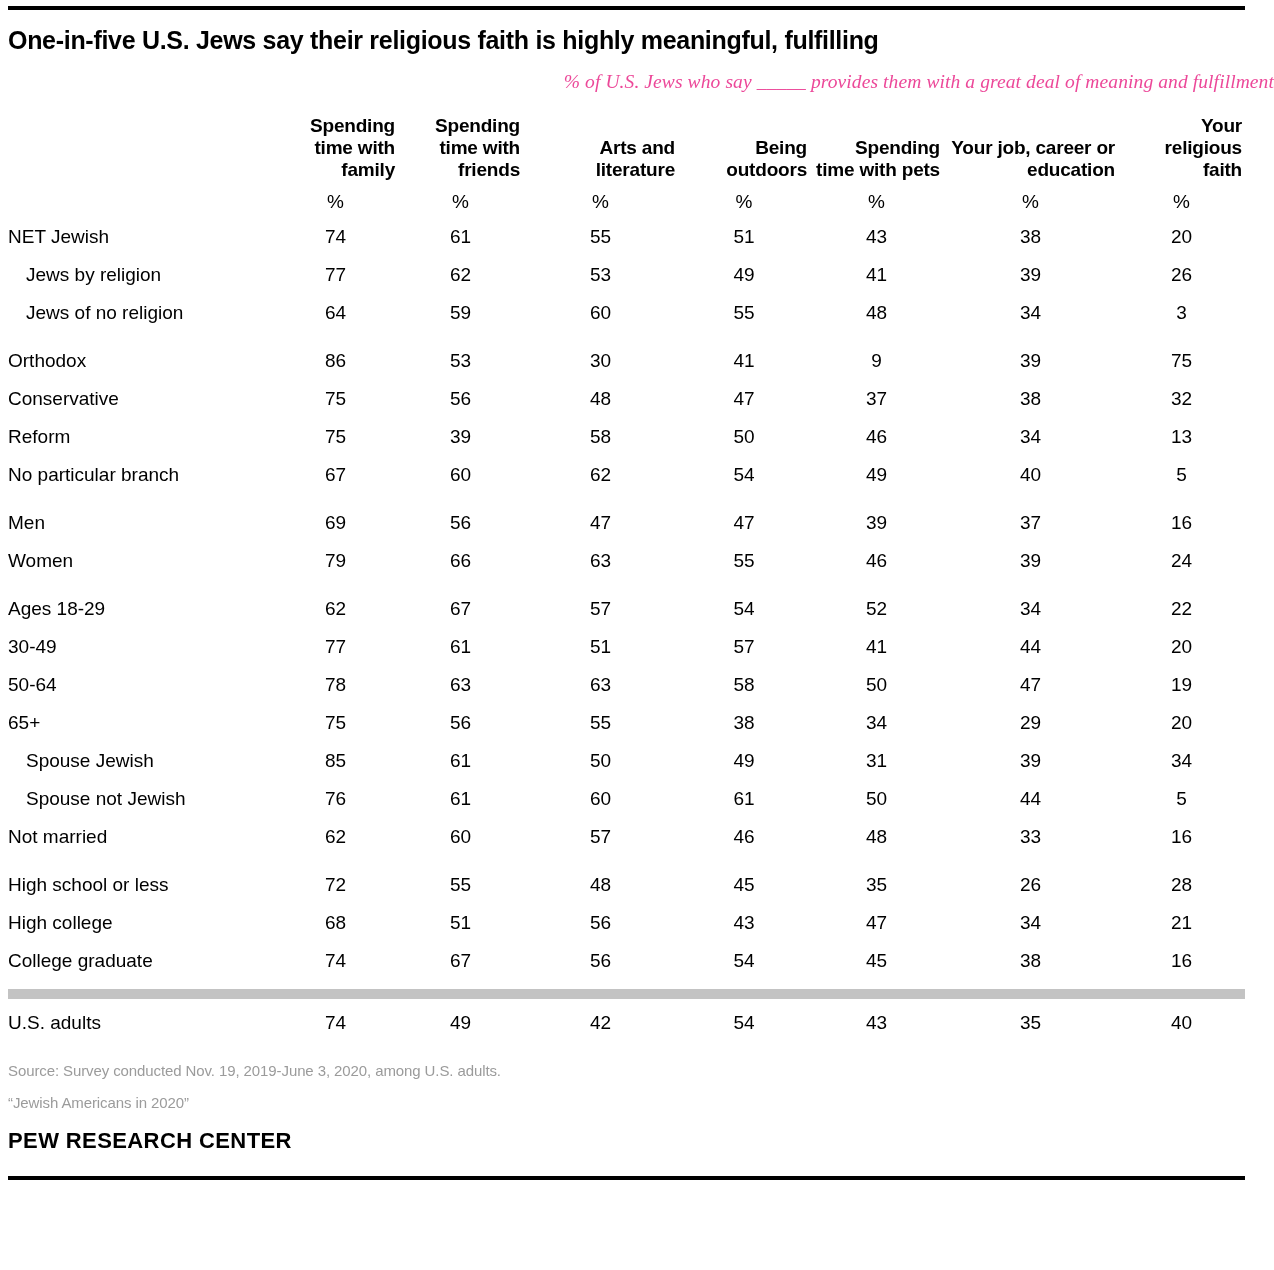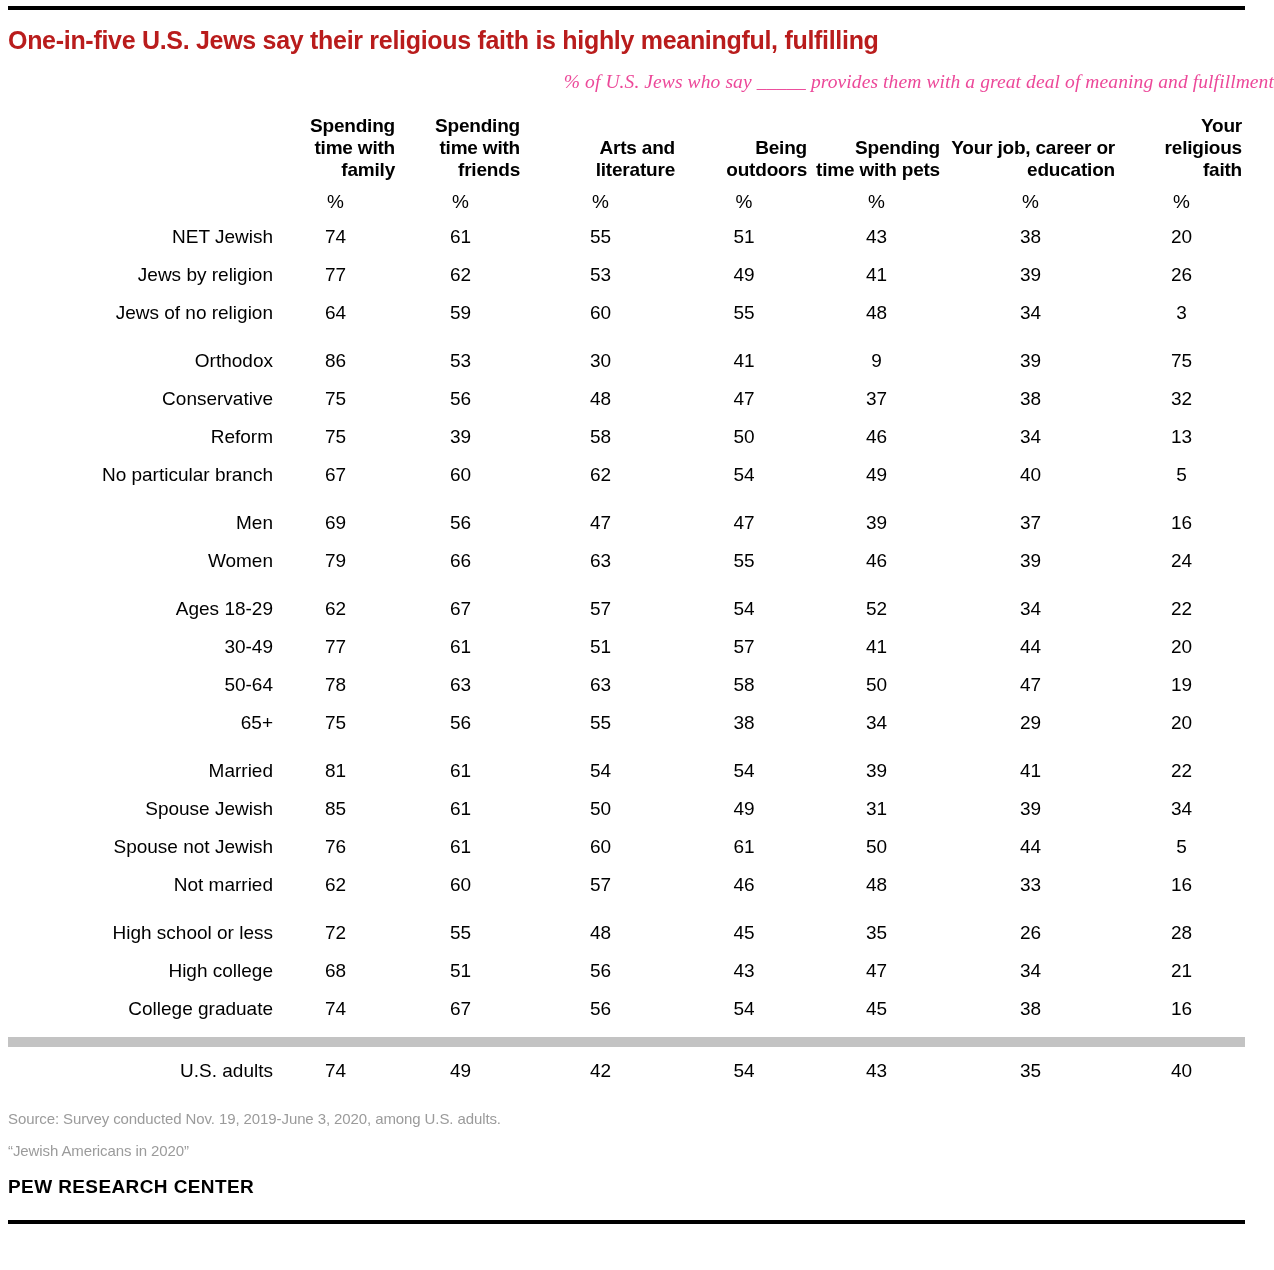--- a/index.html
+++ b/index.html
@@ -16,21 +16,21 @@
   .rule-top { margin-top: 6px; }
   .rule-bottom { margin-top: 22px; }
 
   .title {
     margin: 16px 0 0 8px;
     width: 1180px;
     font-size: 25px;
     font-weight: bold;
     letter-spacing: -0.3px;
     line-height: 1.12;
-    color: #b91c1c;
+    color: #000000;
   }
   .subtitle {
     margin: 17px 0 0 8px;
     font-family: "Liberation Serif", "DejaVu Serif", serif;
     font-style: italic;
     font-size: 19.5px;
     color: #ec4899;
     letter-spacing: 0.1px;
     text-align: right;
   }
@@ -59,36 +59,36 @@
     height: 34px;
     vertical-align: middle;
   }
   tr.data-row td {
     height: 38px;
     vertical-align: bottom;
     padding-bottom: 9px;
     font-size: 19px;
   }
   tr.data-row.group-start td { height: 48px; }
-  td.row-label { text-align: right; white-space: nowrap; margin-left: 44px; }
+  td.row-label { text-align: left; white-space: nowrap; margin-left: 44px; }
   td.row-label.indent { padding-left: 18px; }
   td.val { text-align: center; }
   tr.divider-row td { padding: 8px 0 6px 0; }
   .gray-bar { width: 100%; height: 10px; background: #c3c3c3; }
 
   .footer { margin: 12px 0 0 8px; }
   .source-line {
     font-size: 15px;
     color: #9b9b9b;
     line-height: 2.12;
     letter-spacing: -0.1px;
   }
   .brand {
     margin-top: 9px;
-    font-size: 19px;
+    font-size: 22px;
     font-weight: bold;
     letter-spacing: 0.4px;
     color: #000;
   }
 </style>
 </head>
 <body>
 
 <div class="page">
 
@@ -255,30 +255,20 @@
         <tr class="data-row">
           <td class="row-label">65+</td>
           <td class="val">75</td>
           <td class="val">56</td>
           <td class="val">55</td>
           <td class="val">38</td>
           <td class="val">34</td>
           <td class="val">29</td>
           <td class="val">20</td>
         </tr>
-        <tr class="data-row group-start">
-          <td class="row-label">Married</td>
-          <td class="val">81</td>
-          <td class="val">61</td>
-          <td class="val">54</td>
-          <td class="val">54</td>
-          <td class="val">39</td>
-          <td class="val">41</td>
-          <td class="val">22</td>
-        </tr>
         <tr class="data-row">
           <td class="row-label indent">Spouse Jewish</td>
           <td class="val">85</td>
           <td class="val">61</td>
           <td class="val">50</td>
           <td class="val">49</td>
           <td class="val">31</td>
           <td class="val">39</td>
           <td class="val">34</td>
         </tr>

